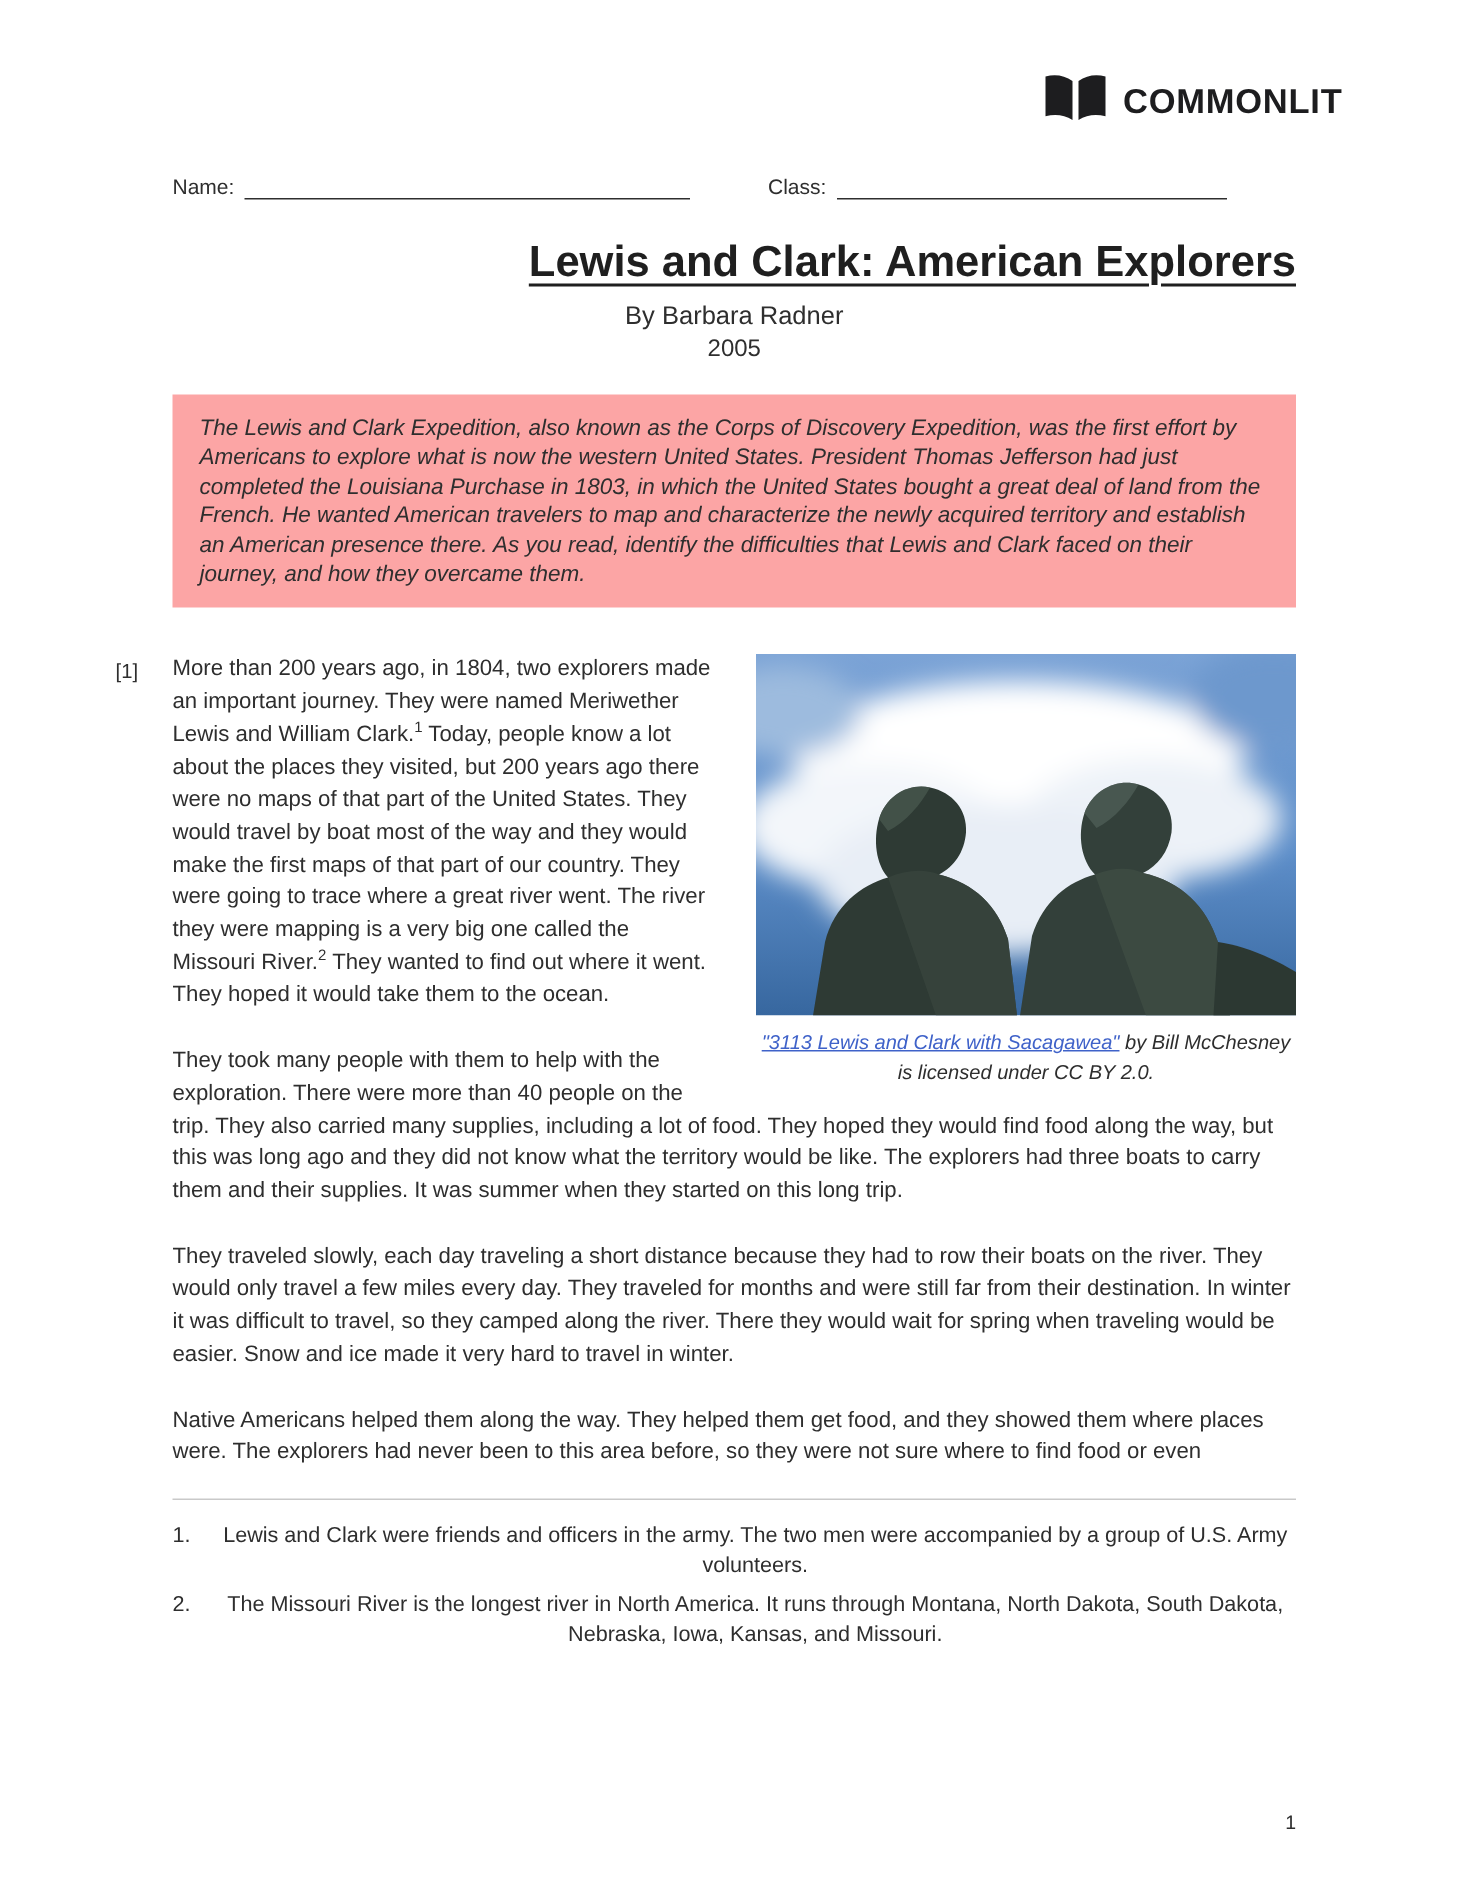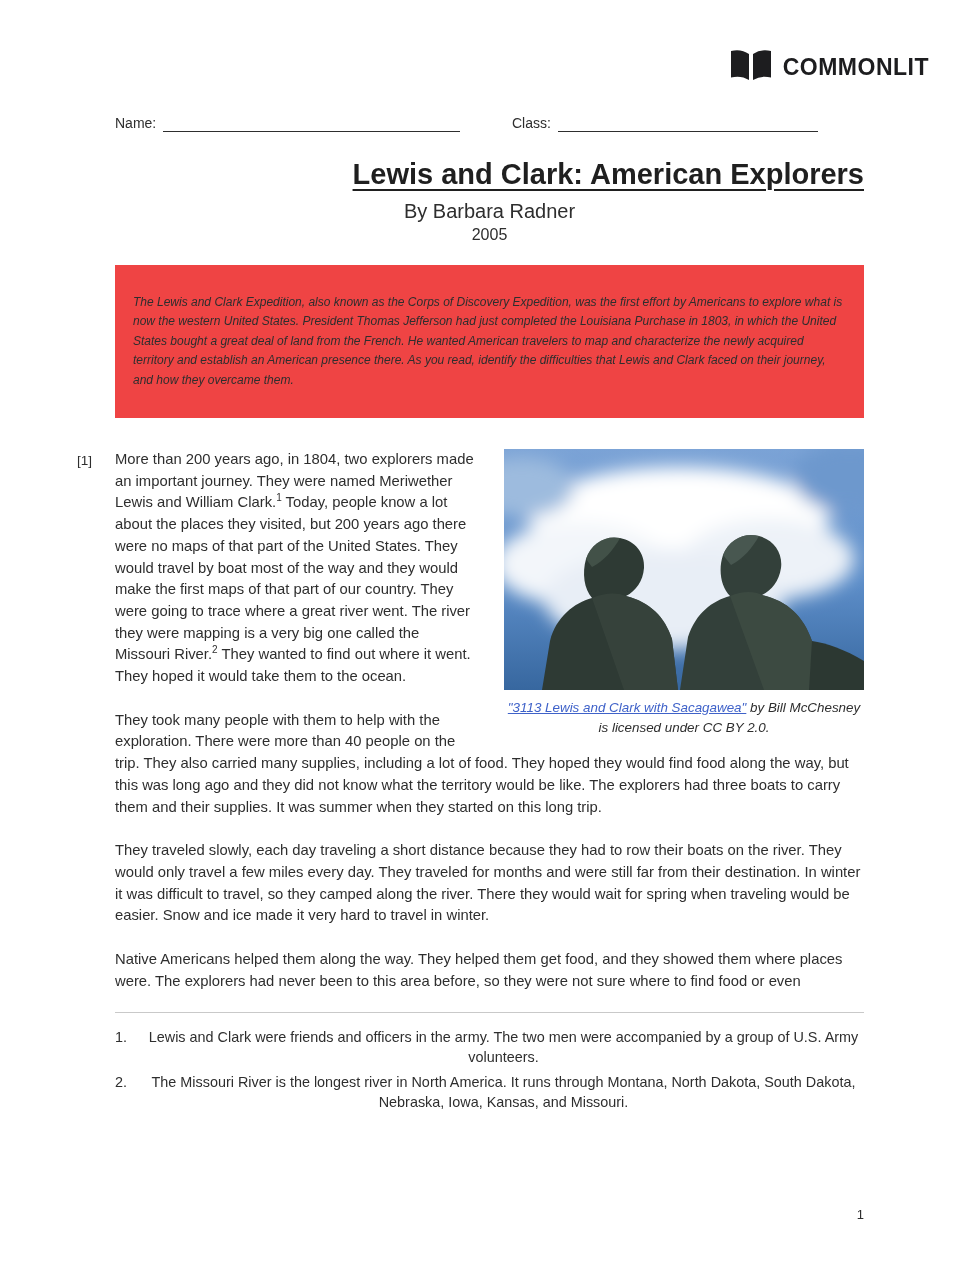--- a/index.html
+++ b/index.html
@@ -6,21 +6,21 @@
   html, body { margin: 0; padding: 0; background: #ffffff; }
   .page {
     width: 979px; height: 1266px;
     position: relative;
     background: #ffffff;
     font-family: "Liberation Sans", sans-serif;
     color: #2e2e2e;
     overflow: hidden;
   }
   
-  .logo-row { display: flex; justify-content: flex-end; padding: 48px 50px 0 115px; }
+  .logo-row { display: flex; justify-content: flex-end; padding: 48px 84px 0 115px; }
   .logo { display: flex; align-items: center; gap: 10px; }
   .logo-text { font-size: 23px; font-weight: 700; letter-spacing: 0.5px; color: #1d1d1f; }
   .logo-text .lit { font-weight: 700; color: #1d1d1f; }
 
   
   .fields-row { display: flex; padding: 0 115px; margin-top: 28px; }
   .field { display: flex; align-items: flex-end; }
   .field-label { font-size: 14px; color: #2e2e2e; margin-right: 7px; line-height: 18px; }
   .field-line { flex: 1; border-bottom: 1.5px solid #2e2e2e; height: 15px; }
   .field-name { width: 345px; margin-right: 52px; }
@@ -29,30 +29,30 @@
   
   .doc-title {
     margin: 26px 115px 0; text-align: right;
     font-size: 29px; font-weight: 700; color: #1f1f1f;
   }
   .doc-title span {
     text-decoration: underline;
     text-decoration-thickness: 2px;
     text-underline-offset: 5px;
   }
-  .byline { text-align: center; margin-top: 9px; font-size: 20px; }
+  .byline { text-align: center; margin-top: 9px; font-size: 17px; }
   .year   { text-align: center; margin-top: 3px; font-size: 16px; }
 
   
   .intro-box {
     margin: 21px 115px 0;
-    background: #ef4444;
-    padding: 28px 18px;
+    background: #fca5a5;
+    padding: 13px 18px;
     font-style: italic;
-    font-size: 12px;
+    font-size: 15px;
     line-height: 19.4px;
     color: #2e2e2e;
   }
 
   
   .article { margin: 31px 115px 0; font-size: 14.8px; line-height: 21.7px; }
   .article::after { content: ""; display: block; clear: both; }
   .photo-figure {
     float: right;
     width: 360px;

